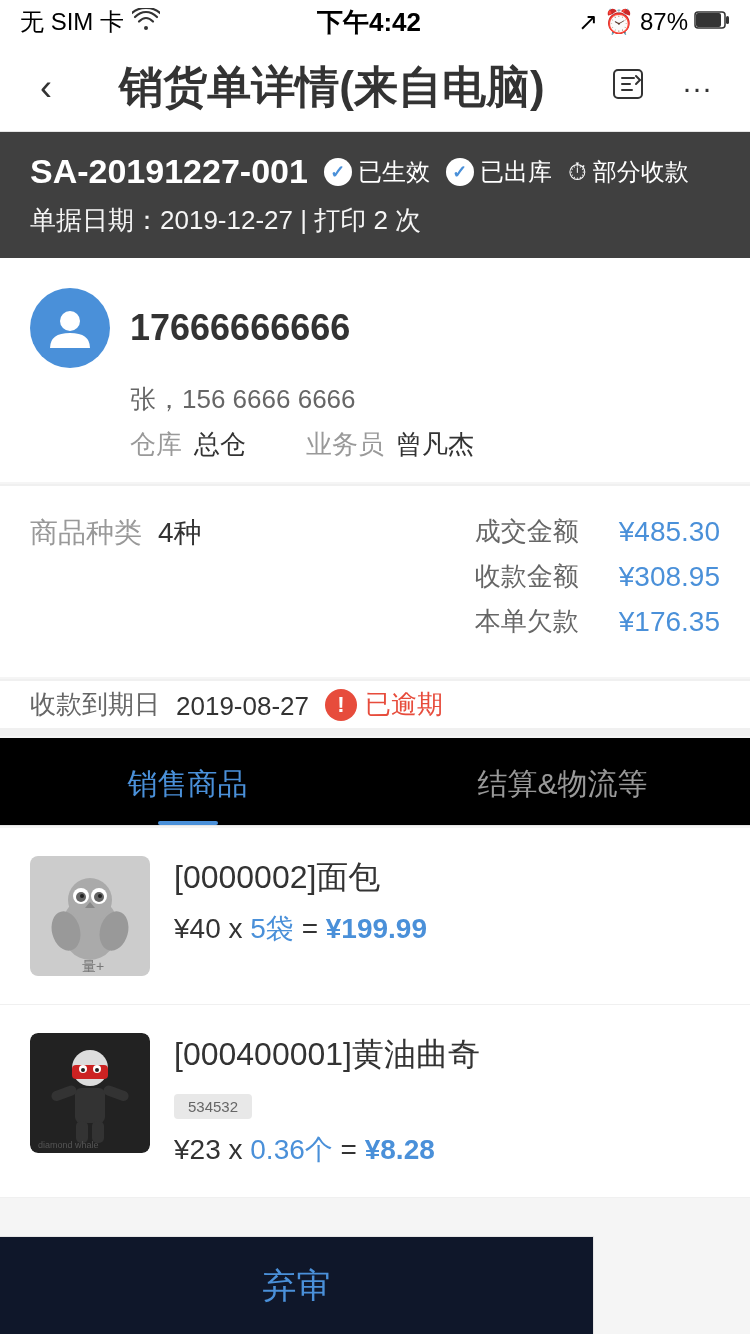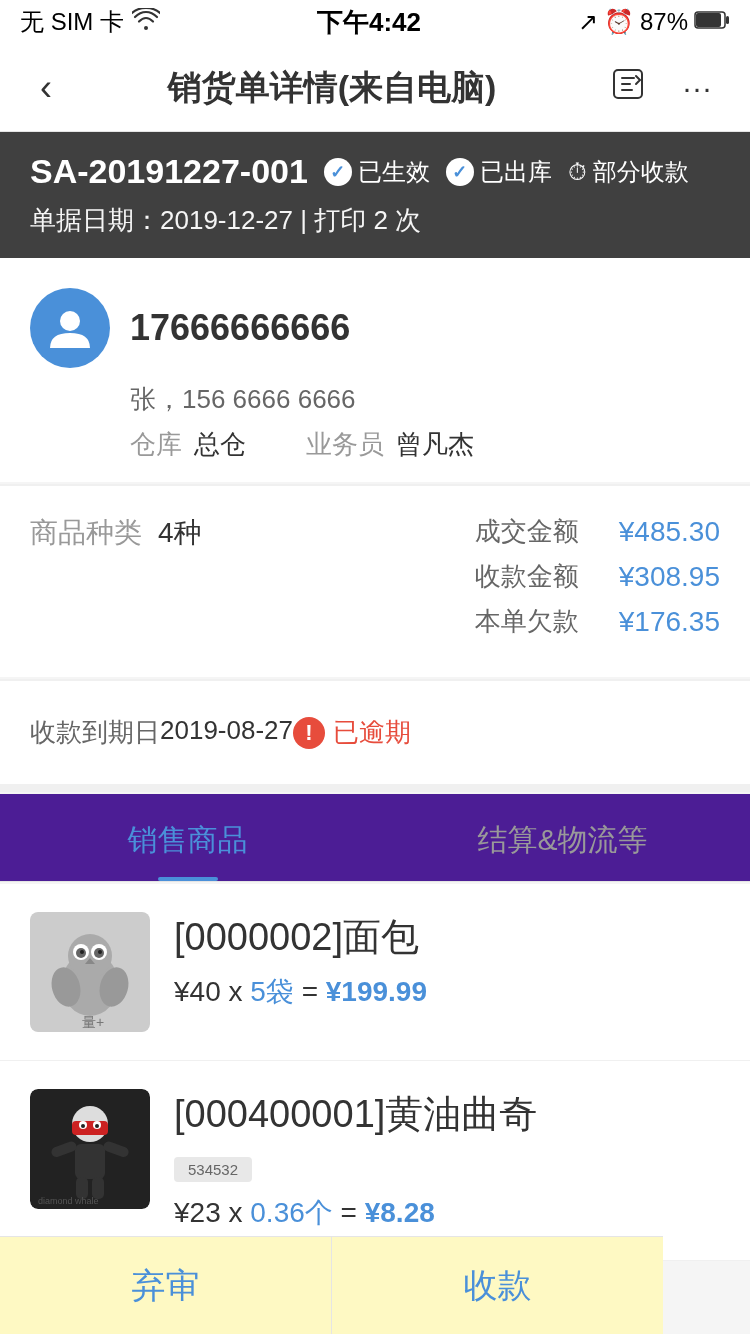--- a/index.html
+++ b/index.html
@@ -37,21 +37,21 @@
       padding: 0 30px;
       border-bottom: 1px solid #e5e5e5;
     }
     .nav-back {
       font-size: 36px;
       color: #333;
       cursor: pointer;
       padding: 10px;
     }
     .nav-title {
-      font-size: 34px;
+      font-size: 44px;
       font-weight: 600;
       color: #333;
     }
     .nav-actions {
       display: flex;
       align-items: center;
       gap: 20px;
     }
     .nav-icon-btn {
       font-size: 30px;
@@ -193,24 +193,25 @@
     }
     .amount-value {
       color: #4a90d9;
       font-size: 28px;
       font-weight: 500;
     }
 
     
     .due-date-section {
       background: #fff;
-      padding: 34px 30px;
+      padding: 6px 30px;
       margin-bottom: 2px;
       display: flex;
-      align-items: flex-start;
+      align-items: flex-end;
+      gap: 16px;
       font-size: 26px;
       color: #666;
       border-bottom: 8px solid #f0f0f0;
     }
     .due-date-label { color: #666; }
     .due-date-value { color: #333; }
     .overdue-badge {
       display: flex;
       align-items: center;
       gap: 8px;
@@ -225,21 +226,21 @@
       color: #fff;
       display: inline-flex;
       align-items: center;
       justify-content: center;
       font-size: 22px;
       font-weight: bold;
     }
 
     
     .tabs-bar {
-      background: #4c1d95;
+      background: #000000;
       display: flex;
       border-bottom: 1px solid #e5e5e5;
     }
     .tab-item {
       flex: 1;
       text-align: center;
       padding: 26px 0 20px;
       font-size: 30px;
       color: #999;
       cursor: pointer;
@@ -278,21 +279,21 @@
       border-radius: 8px;
       background: #e8e8e8;
       flex-shrink: 0;
       display: flex;
       align-items: center;
       justify-content: center;
       overflow: hidden;
     }
     .product-details { flex: 1; }
     .product-name {
-      font-size: 38px;
+      font-size: 32px;
       color: #333;
       font-weight: 500;
       margin-bottom: 10px;
     }
     .product-sku-badge {
       display: inline-block;
       background: #e8e8e8;
       color: #666;
       font-size: 15px;
       padding: 4px 14px;
@@ -310,23 +311,23 @@
     .price-total {
       color: #4a90d9;
       font-weight: 600;
     }
 
     
     .bottom-bar {
       position: fixed;
       bottom: 0;
       left: 0;
-      width: 663px;
+      width: 594px;
       height: 98px;
-      background: #fef9c3;
+      background: #0f172a;
       border-top: 1px solid #e5e5e5;
       display: flex;
       justify-content: center;
     }
     .bottom-btn {
       flex: 1;
       display: flex;
       align-items: center;
       justify-content: center;
       font-size: 34px;
@@ -555,16 +556,13 @@
   </div>
 
 </div>
 
 <div style="height: 100px;"></div>
 
 <div class="bottom-bar">
   <div class="bottom-btn cancel">
     <span>弃审</span>
   </div>
-  <div class="bottom-btn confirm">
-    <span>收款</span>
-  </div>
 </div>
 
 </body></html>

